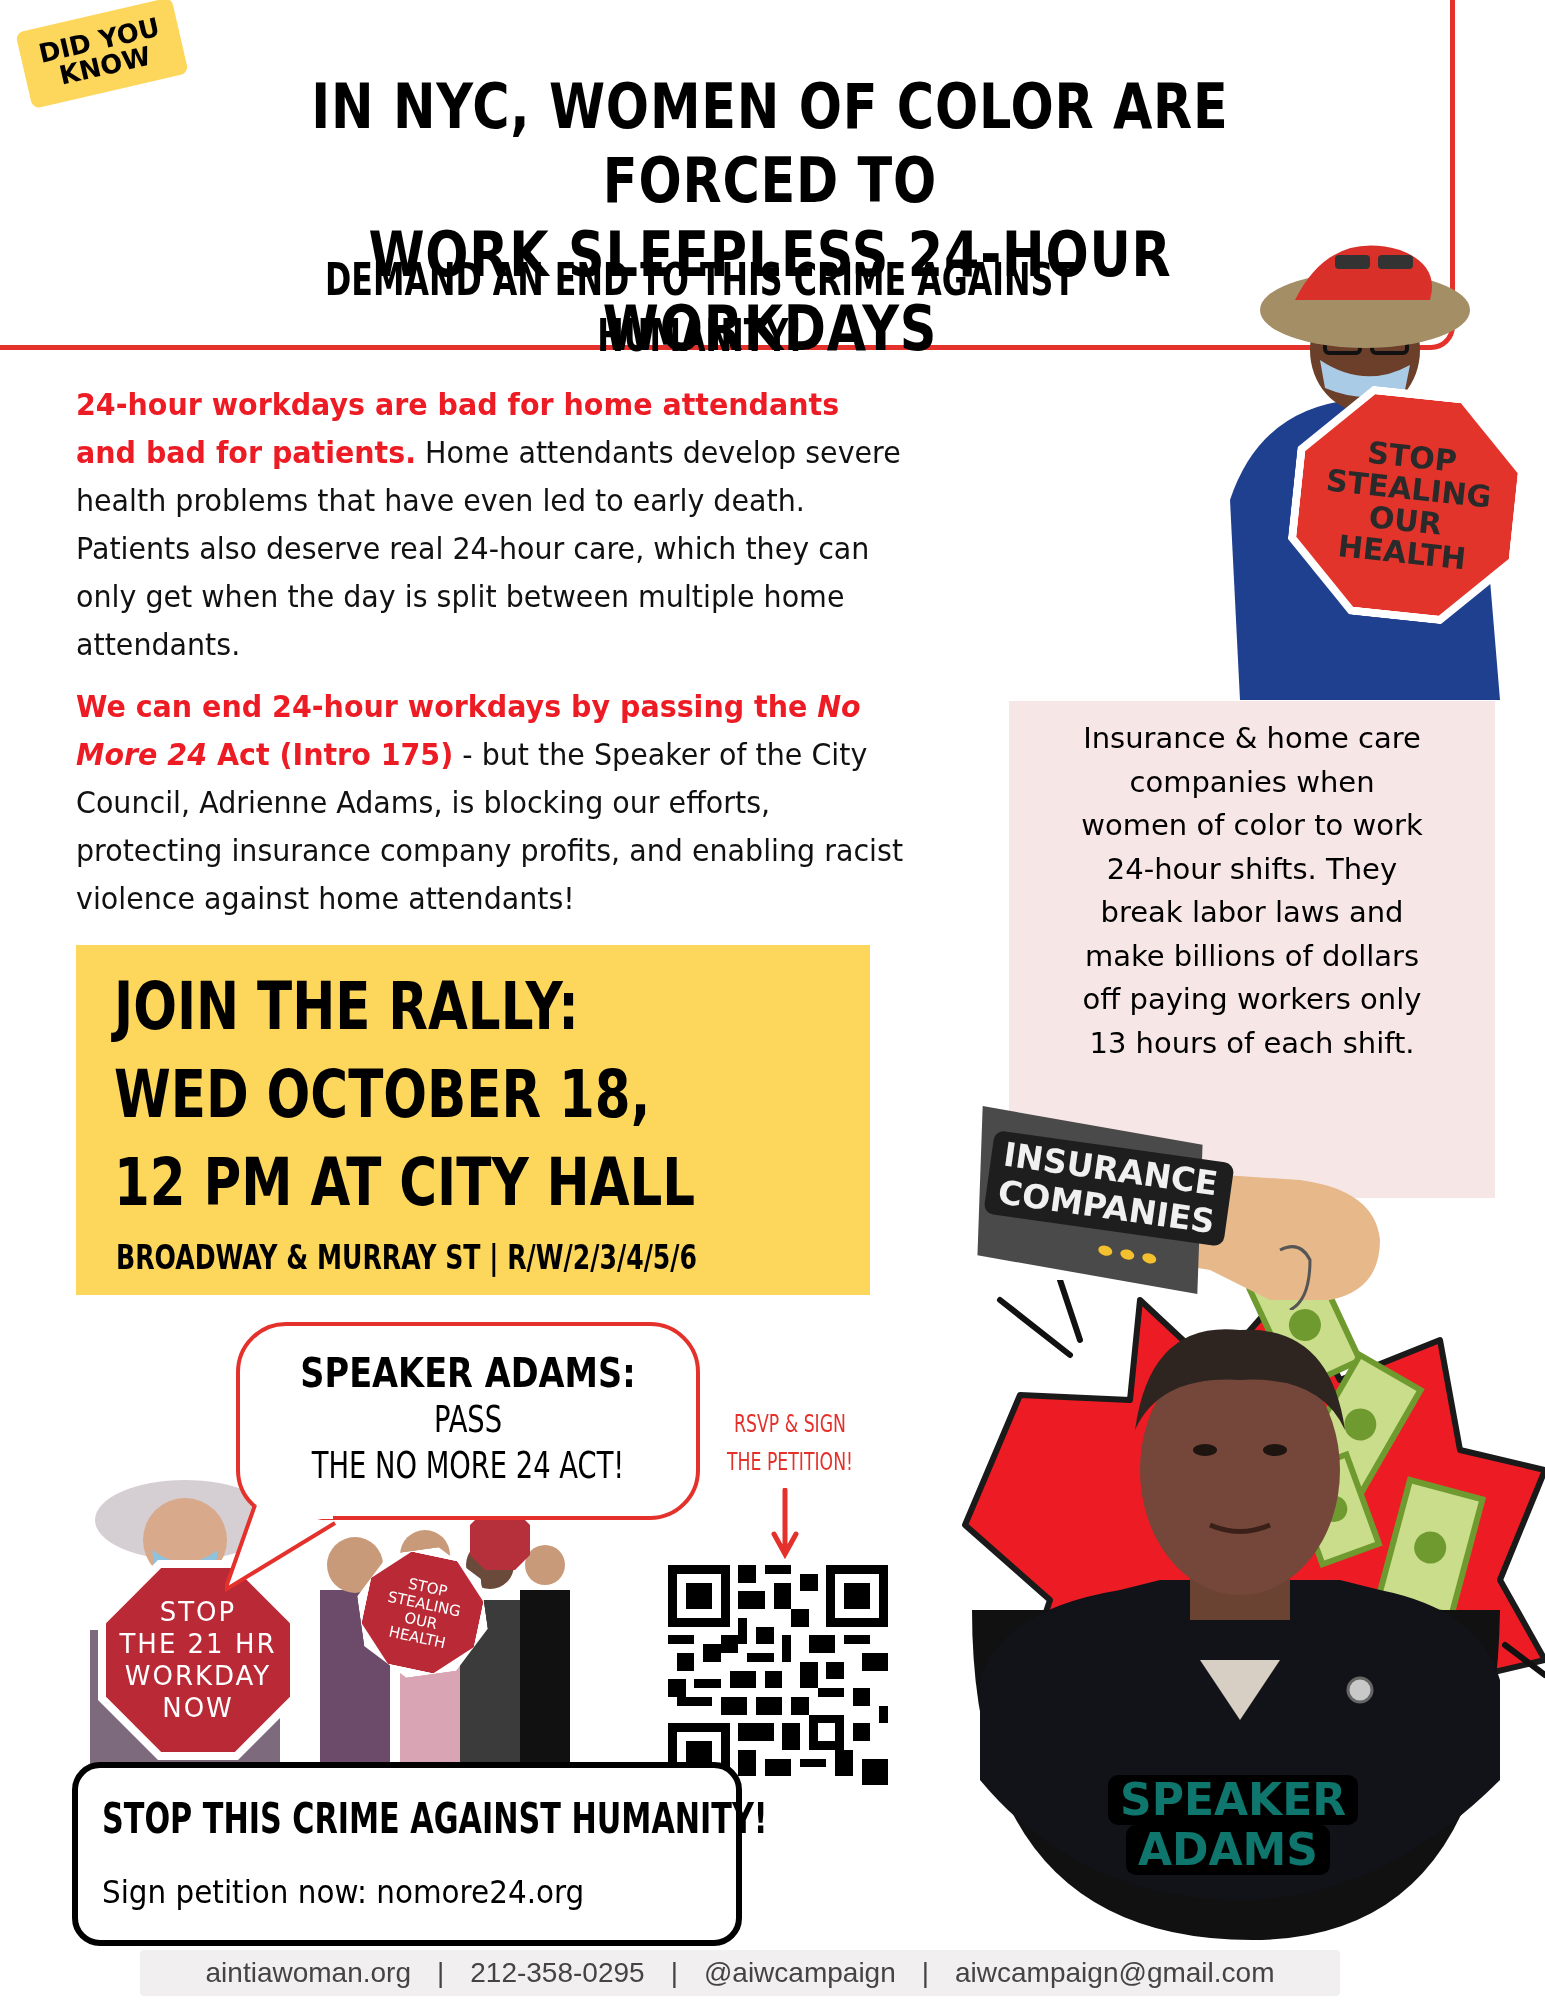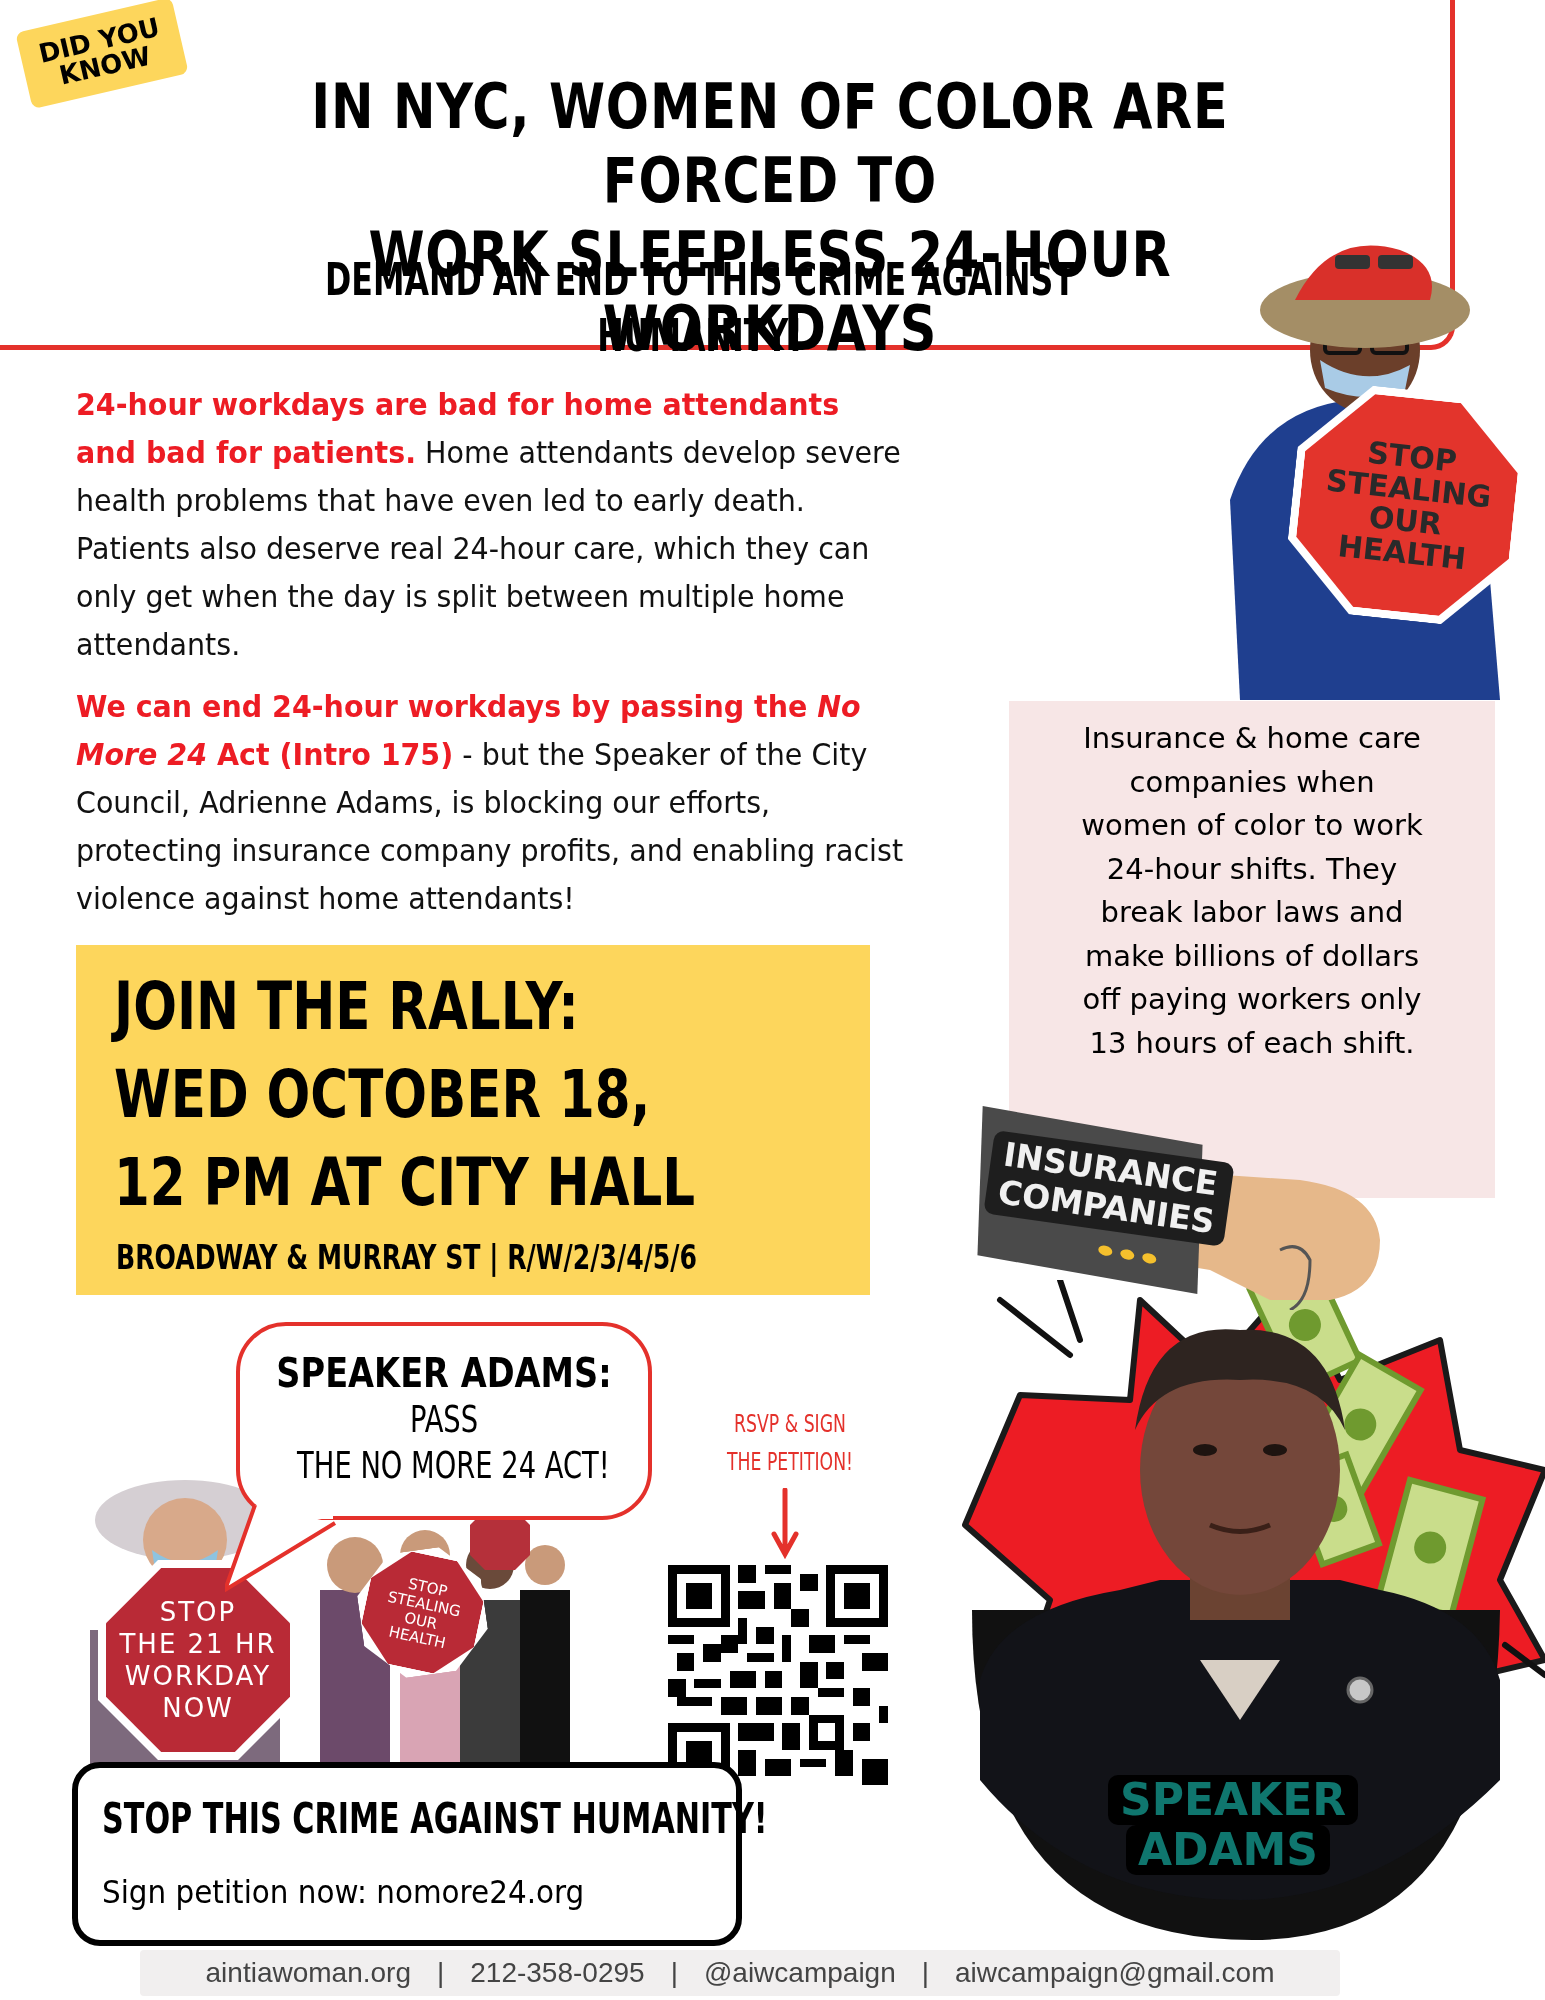--- a/index.html
+++ b/index.html
@@ -57,21 +57,21 @@
     position: absolute; left: 38px; font-family: "DejaVu Sans", sans-serif; font-weight: bold;
     font-size: 66px; line-height: 80px; transform: scaleX(0.78); transform-origin: left top; white-space: nowrap;
   }
   .rally-addr {
     position: absolute; left: 40px; top: 292px; font-family: "DejaVu Sans", sans-serif; font-weight: bold;
     font-size: 34px; line-height: 40px; transform: scaleX(0.74); transform-origin: left top; white-space: nowrap;
   }
 
   
   .bubble {
-    position: absolute; left: 236px; top: 1322px; width: 416px; height: 198px;
+    position: absolute; left: 236px; top: 1322px; width: 464px; height: 198px;
     border: 4px solid #e4312b; border-radius: 50px; background: #fff; text-align: center; z-index: 3;
   }
   .bubble .b1 {
     display: block; margin-top: 24px; font-weight: bold; font-size: 40px; line-height: 46px;
     transform: scaleX(0.84); white-space: nowrap;
   }
   .bubble .b2, .bubble .b3 {
     display: block; font-size: 38px; line-height: 46px; transform: scaleX(0.72); white-space: nowrap;
   }
 

